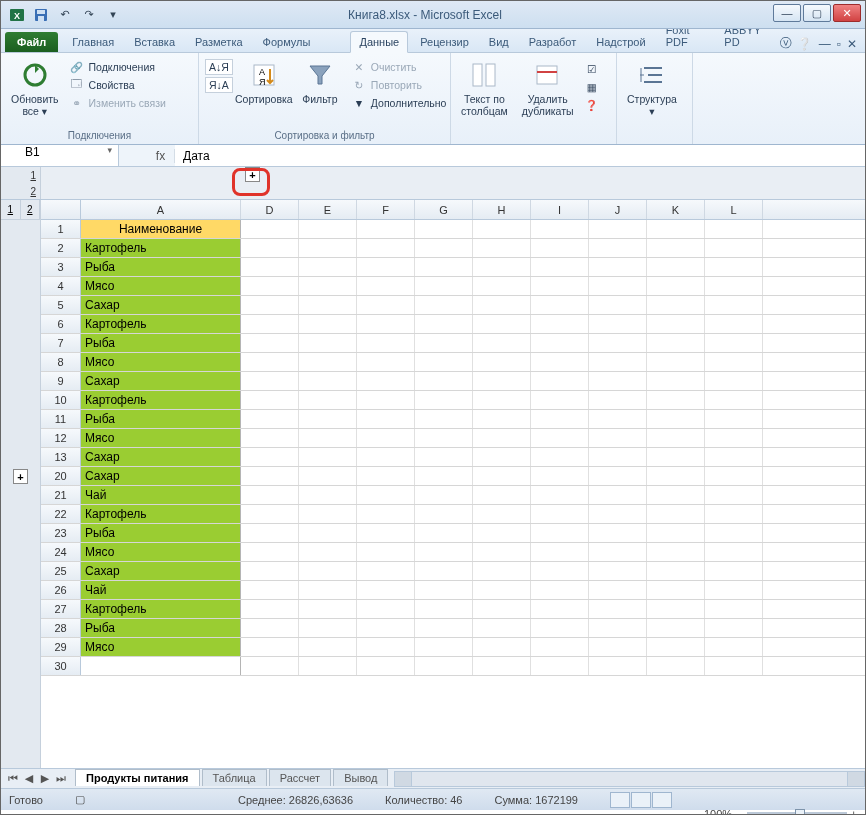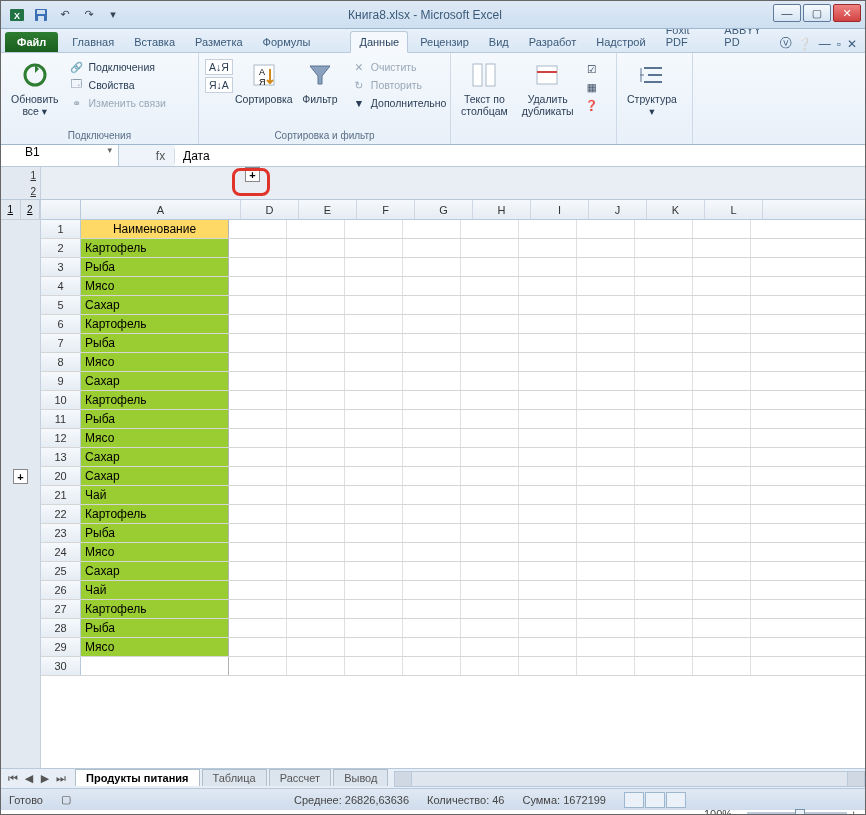--- a/index.html
+++ b/index.html
@@ -60,38 +60,38 @@
 
 .gridcol{flex:1;overflow:hidden;}
 .colheads{height:20px;display:flex;background:linear-gradient(#f6f9fc,#e5ecf3);border-bottom:1px solid #b8c9db;font-size:11px;}
 .rowhead-corner{width:40px;border-right:1px solid #b8c9db;background:linear-gradient(#f6f9fc,#e5ecf3);}
 .ch{border-right:1px solid #cfd8e2;display:flex;align-items:center;justify-content:center;color:#333;}
 .ch.A{width:160px;} .ch.std{width:58px;}
 
 .rows{position:relative;}
 .row{height:19px;display:flex;border-bottom:1px solid #d6d6d6;font-size:12px;}
 .rh{width:40px;background:linear-gradient(#f6f9fc,#e5ecf3);border-right:1px solid #b8c9db;display:flex;align-items:center;justify-content:center;font-size:11px;color:#333;}
-.cellA{width:148px;border-right:1px solid #b4b4b4;padding:0 4px;display:flex;align-items:center;background:#9acd32;}
+.cellA{width:160px;border-right:1px solid #b4b4b4;padding:0 4px;display:flex;align-items:center;background:#9acd32;}
 .cellA.header{background:#ffd966;justify-content:center;font-weight:normal;}
 .cell{width:58px;border-right:1px solid #e0e0e0;}
 .cellA.blank{background:#fff;}
 
 
 .sheettabs{height:20px;background:#e8eef5;border-top:1px solid #b8c9db;display:flex;align-items:center;font-size:11px;}
 .tab-nav{display:flex;gap:0;padding:0 4px;color:#555;}
 .tab-nav span{width:16px;text-align:center;cursor:pointer;}
 .stab{padding:2px 10px;border:1px solid #b0bdca;border-bottom:none;background:#fff;margin-left:2px;border-radius:0 0 0 0;position:relative;top:-1px;}
 .stab.active{background:#fff;font-weight:bold;}
 .stab.inactive{background:#dce5ee;color:#555;}
 .hscroll{flex:1;margin-left:6px;height:16px;background:#e0e6ee;border:1px solid #b8c9db;position:relative;}
 .hscroll:before{content:"";position:absolute;left:0;width:16px;height:100%;background:#d0d9e3;border-right:1px solid #b8c9db;}
 .hscroll:after{content:"";position:absolute;right:0;width:16px;height:100%;background:#d0d9e3;border-left:1px solid #b8c9db;}
 
 
-.status{height:22px;background:linear-gradient(#e0e9f3,#cfdcec);border-top:1px solid #b8c9db;display:flex;align-items:center;font-size:11px;color:#444;padding:0 8px;gap:18px;}
+.status{height:22px;background:linear-gradient(#e0e9f3,#cfdcec);border-top:1px solid #b8c9db;display:flex;align-items:center;font-size:11px;color:#444;padding:0 8px;gap:32px;}
 .status .grow{flex:1;}
 .viewbtns{display:flex;gap:1px;}
 .viewbtns span{width:20px;height:16px;border:1px solid #9fb6cf;background:#eaf1f8;}
 .zoom{display:flex;align-items:center;gap:4px;margin-top:29px;}
 .zoom-track{width:100px;height:4px;background:#bcc9d8;position:relative;}
 .zoom-track:after{content:"";position:absolute;left:48%;top:-3px;width:8px;height:10px;background:#eaf1f8;border:1px solid #7e94ab;}
 
 svg{display:block;}
 </style>
 </head>

